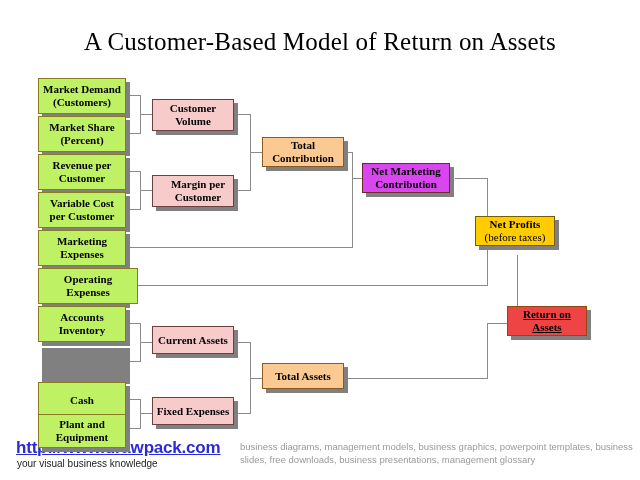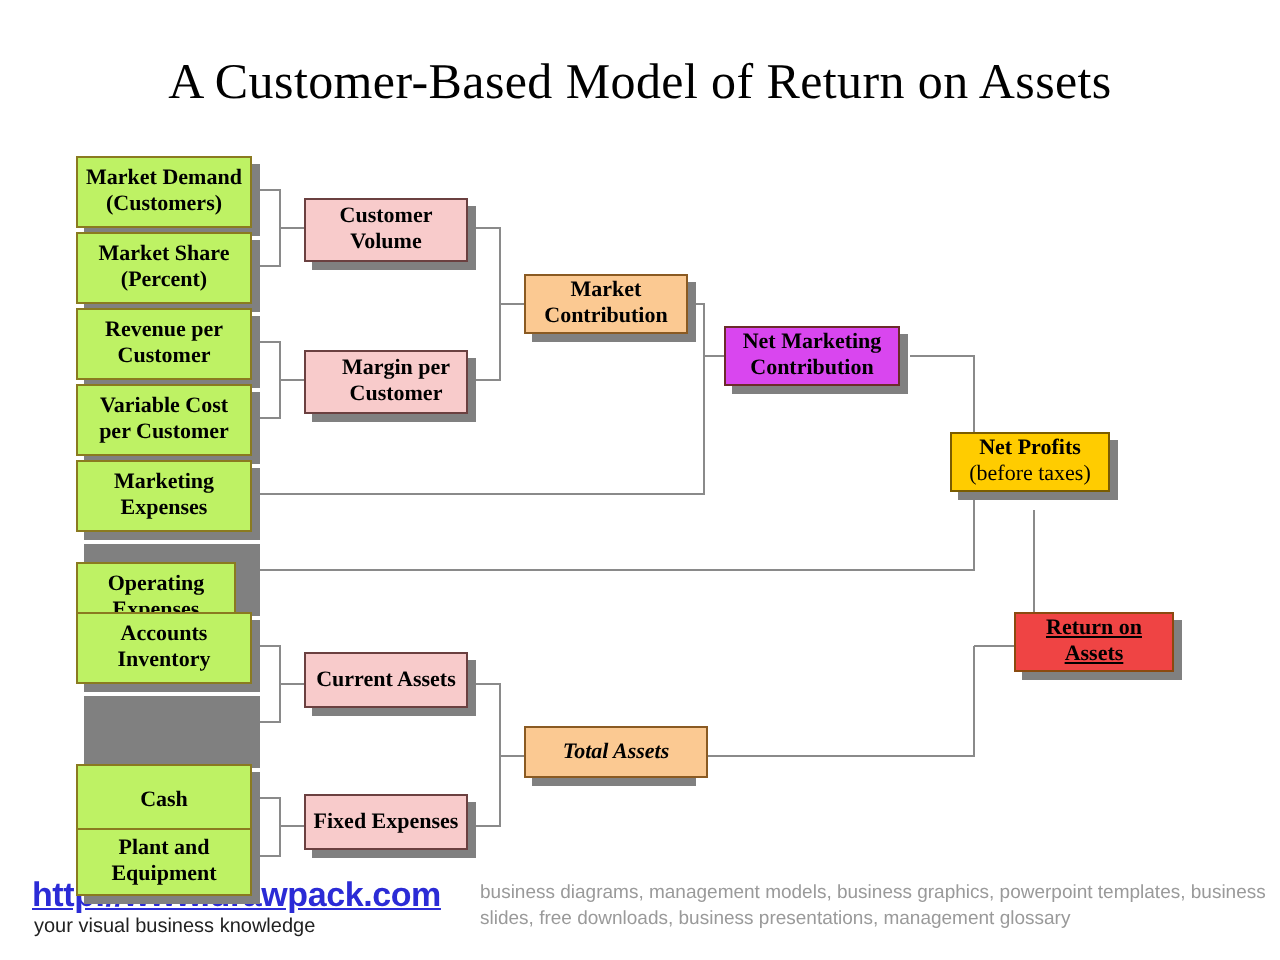--- a/index.html
+++ b/index.html
@@ -182,21 +182,21 @@
 
   <div class="shadow" style="left:42px; top:234px; width:88px; height:36px;"></div>
   <div class="node yellow" style="left:38px; top:230px; width:88px; height:36px;">
     <span>
         <span class="lbl">Marketing</span>
         <span class="lbl">Expenses</span>
       </span>
   </div>
 
   <div class="shadow" style="left:42px; top:272px; width:88px; height:36px;"></div>
-  <div class="node yellow" style="left:38px; top:268px; width:80px; height:36px;margin-top:13px;">
+  <div class="node yellow" style="left:38px; top:268px; width:100px; height:36px;">
     <span>
         <span class="lbl">Operating</span>
         <span class="lbl">Expenses</span>
       </span>
   </div>
 
   <div class="shadow" style="left:42px; top:310px; width:88px; height:36px;"></div>
   <div class="node yellow" style="left:38px; top:306px; width:88px; height:36px;">
     <span>
         <span class="lbl">Accounts</span>
@@ -247,27 +247,27 @@
   <div class="shadow" style="left:156px; top:401px; width:82px; height:28px;"></div>
   <div class="node pink" style="left:152px; top:397px; width:82px; height:28px;">
     <span>
         <span class="lbl">Fixed Expenses</span>
       </span>
   </div>
 
   <div class="shadow" style="left:266px; top:141px; width:82px; height:30px;"></div>
   <div class="node tan" style="left:262px; top:137px; width:82px; height:30px;">
     <span>
-        <span class="lbl">Market</span>
+        <span class="lbl">Total</span>
         <span class="lbl">Contribution</span>
       </span>
   </div>
 
   <div class="shadow" style="left:266px; top:367px; width:82px; height:26px;"></div>
-  <div class="node tan" style="left:262px; top:363px; width:92px; height:26px;font-style:italic;">
+  <div class="node tan" style="left:262px; top:363px; width:82px; height:26px;">
     <span>
         <span class="lbl">Total Assets</span>
       </span>
   </div>
 
   <div class="shadow" style="left:366px; top:167px; width:88px; height:30px;"></div>
   <div class="node hotpink" style="left:362px; top:163px; width:88px; height:30px;">
     <span>
         <span class="lbl">Net Marketing</span>
         <span class="lbl">Contribution</span>

